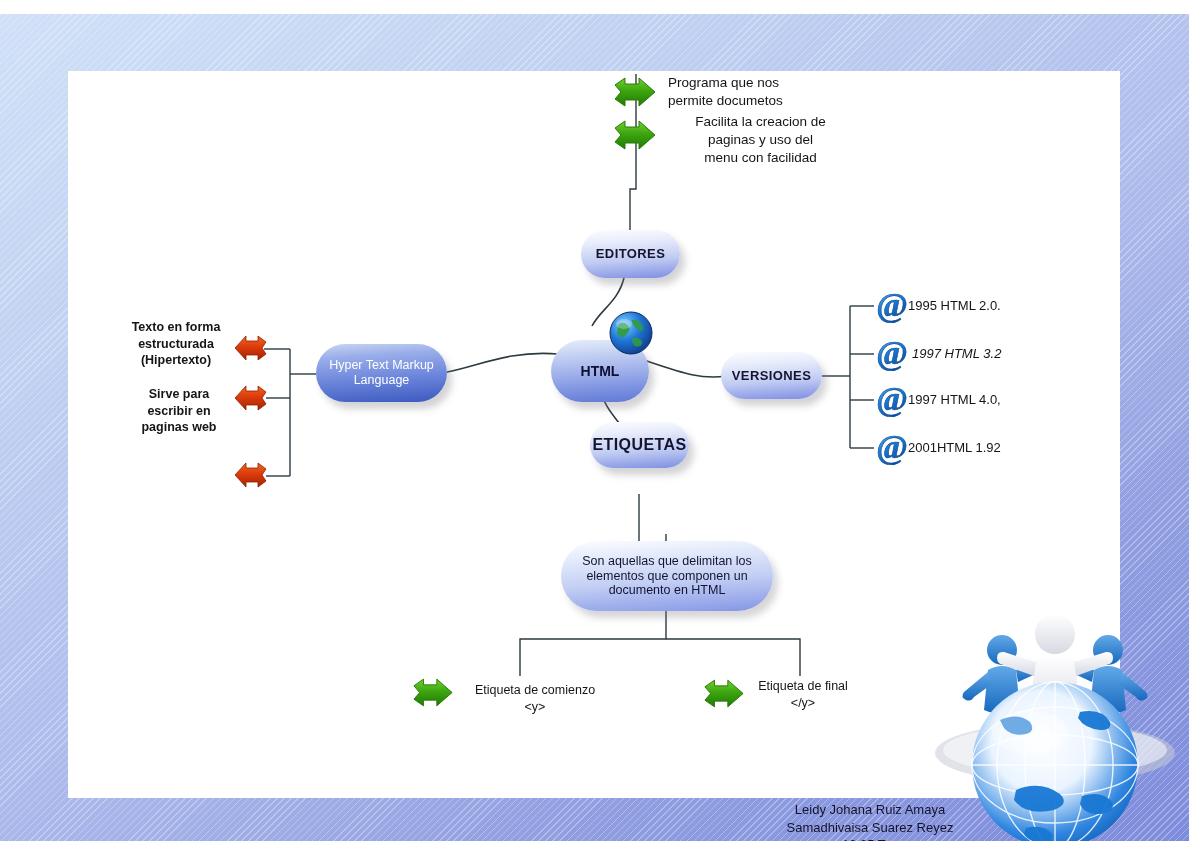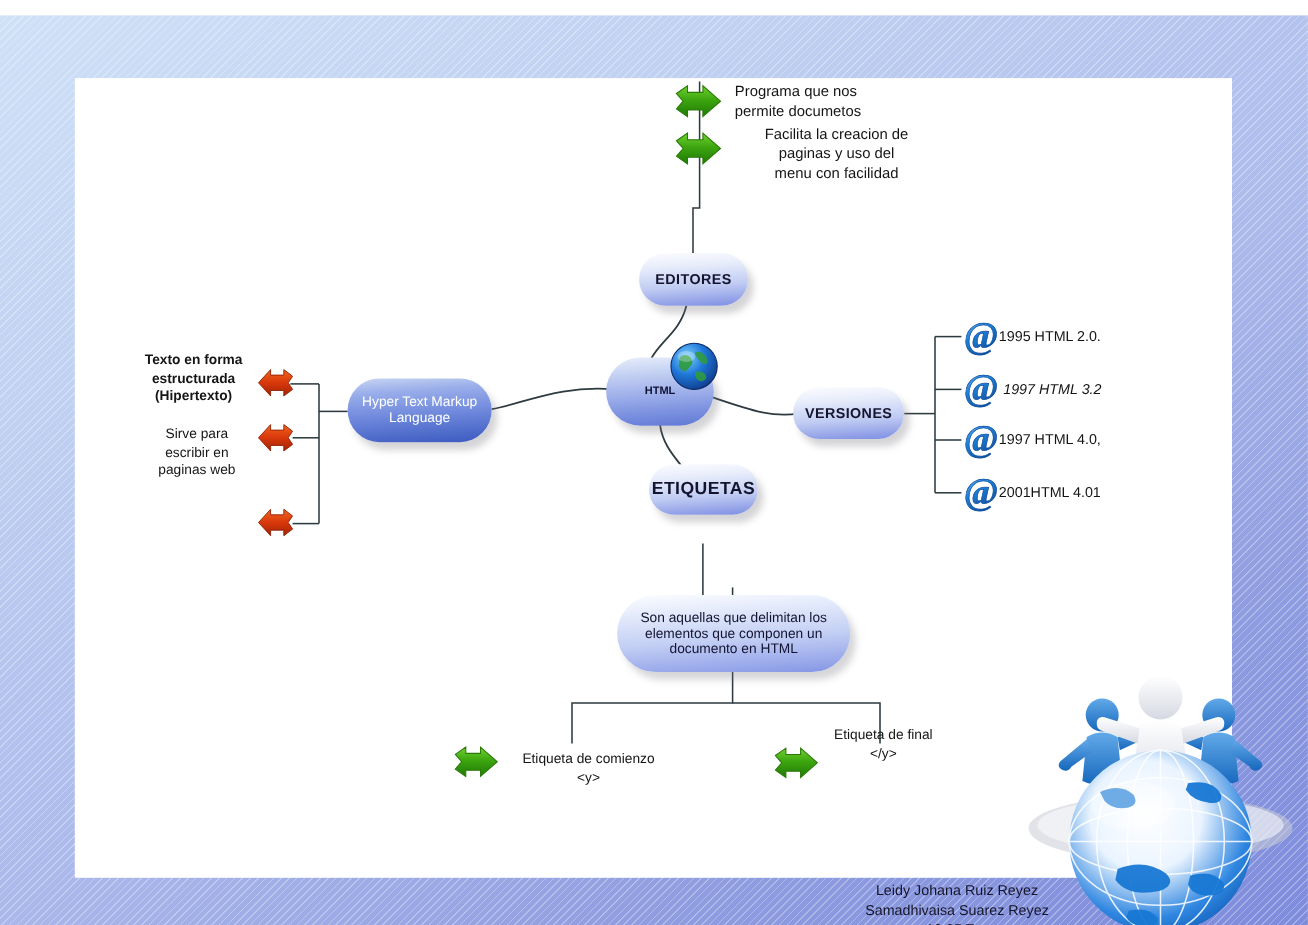--- a/index.html
+++ b/index.html
@@ -122,21 +122,21 @@
     <svg width="44" height="32" viewBox="0 0 44 32">
       <path d="M2,9 L12,2 L12,8 L26,8 L26,2 L42,16 L26,30 L26,24 L12,24 L12,30 L2,23 L8,16 Z" fill="url(#ga1)" stroke="#2a7a08" stroke-width="1"></path>
     </svg>
   </div>
   <div class="lbl" style="left:668px;top:99px;width:185px;font-size:13.5px;">Facilita la creacion de<br>paginas y uso del<br>menu con facilidad</div>
 
   <div class="node lite" style="left:581px;top:216px;width:99px;height:48px;font-size:13px;">
     <span class="txt">EDITORES</span>
   </div>
 
-  <div class="node deep" style="left:551px;top:311px;width:98px;height:62px;font-size:10px;font-weight:bold;color:#0e1030;
+  <div class="node deep" style="left:551px;top:326px;width:98px;height:62px;font-size:14px;font-weight:bold;color:#0e1030;
               background:linear-gradient(176deg,#e9eefb 0%,#cad6f4 20%,#9fb0ea 52%,#7087dc 86%,#6279d4 100%);">
     <span class="txt">HTML</span>
   </div>
   <div class="globe-sm" style="left:608px;top:296px;">
     <svg width="46" height="46" viewBox="0 0 46 46">
       <defs>
         <radialGradient id="gl1" cx="0.34" cy="0.3" r="0.85">
           <stop offset="0" stop-color="#7fd3ff"></stop>
             <stop offset="0.45" stop-color="#1f77d8"></stop>
           <stop offset="1" stop-color="#0b2f7a"></stop>
@@ -166,21 +166,21 @@
       <path d="M32,8 L24,2 L24,7 L12,7 L12,2 L1,14 L12,26 L12,21 L24,21 L24,26 L32,20 L28,14 Z" fill="url(#ra1)" stroke="#8d1f03" stroke-width=".8"></path>
     </svg>
   </div>
   <div class="lbl bold" style="left:110px;top:305px;width:132px;font-size:12.5px;">Texto en  forma<br>estructurada<br>(Hipertexto)</div>
 
   <div class="ico" style="left:234px;top:370px;width:34px;height:28px;">
     <svg width="34" height="28" viewBox="0 0 34 28">
       <path d="M32,8 L24,2 L24,7 L12,7 L12,2 L1,14 L12,26 L12,21 L24,21 L24,26 L32,20 L28,14 Z" fill="url(#ra1)" stroke="#8d1f03" stroke-width=".8"></path>
     </svg>
   </div>
-  <div class="lbl" style="left:124px;top:372px;width:110px;font-size:12.5px;">Sirve para<br>escribir en<br>paginas web</div>
+  <div class="lbl" style="left:124px;top:372px;width:110px;font-size:12.5px;font-weight:bold;">Sirve para<br>escribir en<br>paginas web</div>
 
   <div class="ico" style="left:234px;top:447px;width:34px;height:28px;">
     <svg width="34" height="28" viewBox="0 0 34 28">
       <path d="M32,8 L24,2 L24,7 L12,7 L12,2 L1,14 L12,26 L12,21 L24,21 L24,26 L32,20 L28,14 Z" fill="url(#ra1)" stroke="#8d1f03" stroke-width=".8"></path>
     </svg>
   </div>
 
   <div class="node lite" style="left:721px;top:338px;width:101px;height:47px;font-size:13px;">
     <span class="txt">VERSIONES</span>
   </div>
@@ -211,21 +211,21 @@
       <text x="20" y="30" font-family="Liberation Serif, serif" font-size="34" font-weight="bold" text-anchor="middle" fill="url(#atg)" stroke="#0d4c9c" stroke-width=".6">@</text>
     </svg>
   </div>
   <div class="lbl" style="left:908px;top:377px;width:150px;font-size:13px;text-align:left;">1997 HTML 4.0,</div>
 
   <div class="at" style="left:872px;top:414px;">
     <svg width="40" height="40" viewBox="0 0 40 40">
       <text x="20" y="30" font-family="Liberation Serif, serif" font-size="34" font-weight="bold" text-anchor="middle" fill="url(#atg)" stroke="#0d4c9c" stroke-width=".6">@</text>
     </svg>
   </div>
-  <div class="lbl" style="left:908px;top:425px;width:150px;font-size:13px;text-align:left;">2001HTML 4.01</div>
+  <div class="lbl" style="left:908px;top:425px;width:150px;font-size:13px;text-align:left;">2001HTML 1.92</div>
 
   <div class="node lite" style="left:590px;top:408px;width:99px;height:46px;font-size:16px;">
     <span class="txt">ETIQUETAS</span>
   </div>
 
   <div class="node soft" style="left:561px;top:527px;width:212px;height:70px;font-size:12.5px;border-radius:36px;">
     <span class="txt">Son aquellas que delimitan los<br>elementos que componen un<br>documento en HTML</span>
   </div>
 
   <div class="ico" style="left:412px;top:663px;width:42px;height:31px;">
@@ -233,21 +233,21 @@
       <path d="M2,9 L12,2 L12,8 L26,8 L26,2 L42,16 L26,30 L26,24 L12,24 L12,30 L2,23 L8,16 Z" fill="url(#ga1)" stroke="#2a7a08" stroke-width="1"></path>
     </svg>
   </div>
   <div class="lbl" style="left:462px;top:668px;width:146px;font-size:12.5px;">Etiqueta de comienzo<br>&lt;y&gt;</div>
 
   <div class="ico" style="left:703px;top:664px;width:42px;height:31px;">
     <svg width="42" height="31" viewBox="0 0 44 32">
       <path d="M2,9 L12,2 L12,8 L26,8 L26,2 L42,16 L26,30 L26,24 L12,24 L12,30 L2,23 L8,16 Z" fill="url(#ga1)" stroke="#2a7a08" stroke-width="1"></path>
     </svg>
   </div>
-  <div class="lbl" style="left:742px;top:646px;width:122px;font-size:12.5px;">Etiqueta de final<br>&lt;/y&gt;</div>
+  <div class="lbl" style="left:742px;top:664px;width:122px;font-size:12.5px;">Etiqueta de final<br>&lt;/y&gt;</div>
 
   <div class="art" style="left:930px;top:586px;width:250px;height:255px;">
     <svg width="250" height="255" viewBox="0 0 250 255">
       <defs>
         <radialGradient id="bg1" cx="0.42" cy="0.36" r="0.72">
           <stop offset="0" stop-color="#ffffff"></stop>
             <stop offset="0.42" stop-color="#eaf4ff"></stop>
           <stop offset="0.78" stop-color="#2f86e0"></stop>
             <stop offset="1" stop-color="#0e5cb5"></stop>
         </radialGradient>
@@ -305,18 +305,18 @@
         <path d="M150,112 q22,-4 30,10 q2,9 -10,8 q-16,-2 -22,-12 Z"></path>
         <path d="M86,190 q24,-10 44,4 q10,10 -6,16 q-28,6 -40,-10 Z"></path>
         <path d="M152,196 q20,-6 30,6 q4,10 -10,12 q-18,1 -22,-10 Z"></path>
         <path d="M96,228 q18,-4 26,6 q2,8 -10,8 q-14,0 -18,-8 Z"></path>
       </g>
       <ellipse cx="100" cy="132" rx="38" ry="22" fill="#ffffff" opacity=".35"></ellipse>
     </svg>
   </div>
 
   <div class="sig" style="left:745px;top:787px;width:250px;">
-    <div>Leidy Johana Ruiz Reyez</div>
+    <div>Leidy Johana Ruiz Amaya</div>
     <div>Samadhivaisa Suarez Reyez</div>
     <div>19.25 Tec</div>
   </div>
 
 </div>
 
 </body></html>

